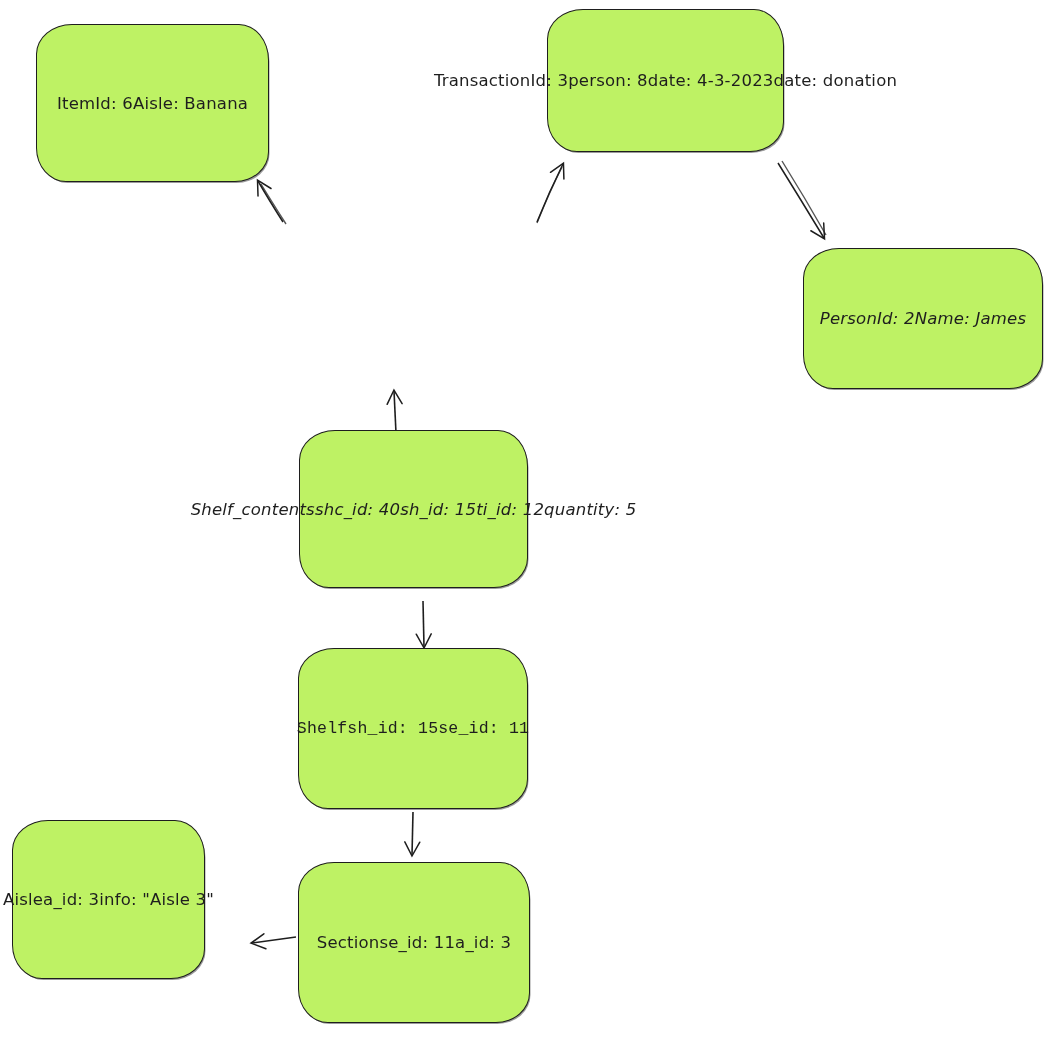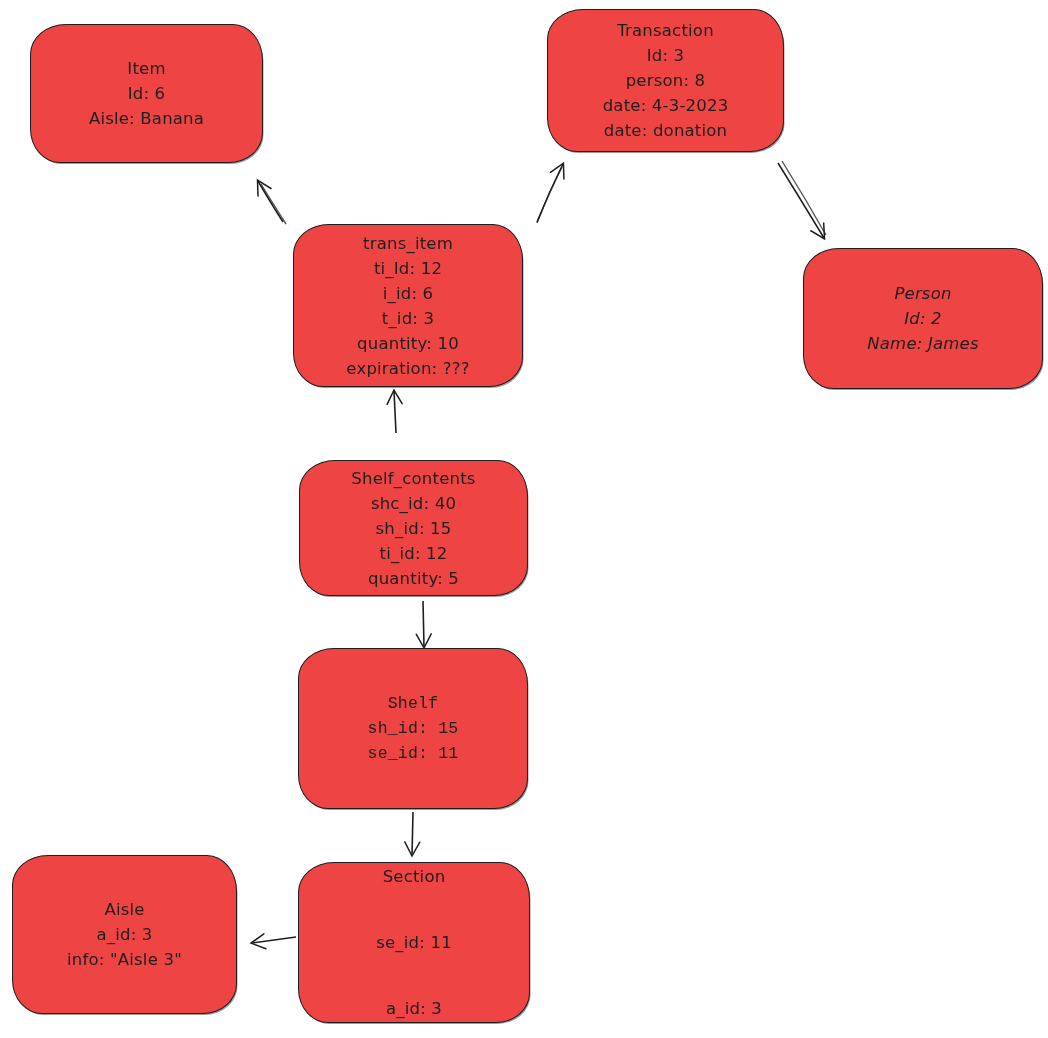--- a/index.html
+++ b/index.html
@@ -14,26 +14,26 @@
   }
   .arrows {
     position: absolute;
     left: 0; top: 0;
     width: 1048px; height: 1038px;
     pointer-events: none;
   }
   .node {
     position: absolute;
     box-sizing: border-box;
-    background: #ef4444;
+    background: #bef264;
     border: 1.8px solid #1e1e1e;
     border-radius: 36px 30px 34px 30px / 30px 36px 30px 34px;
     box-shadow: 1.5px 2px 0 -1px rgba(30,30,30,0.45);
     display: flex;
-    flex-direction: column;
+    flex-direction: row;
     justify-content: center;
     align-items: center;
     text-align: left;
     font-size: 16.5px;
     line-height: 25px;
     letter-spacing: 0.2px;
   }
   .node .line { white-space: nowrap; }
 </style>
 </head>
@@ -73,68 +73,60 @@
 
     <g>
       <path d="M413,812 L412,855" fill="none" stroke="#1e1e1e" stroke-width="1.6" marker-end="url(#ah)"></path>
     </g>
 
     <g>
       <path d="M296,937 L252,943" fill="none" stroke="#1e1e1e" stroke-width="1.6" marker-end="url(#ah)"></path>
     </g>
   </svg>
 
-  <div class="node" style="left:30px; top:24px; width:233px; height:139px;">
+  <div class="node" style="left:36px; top:24px; width:233px; height:158px;">
     <div class="line">Item</div>
     <div class="line">Id: 6</div>
     <div class="line">Aisle: Banana</div>
   </div>
 
   <div class="node" style="left:547px; top:9px; width:237px; height:143px;">
     <div class="line">Transaction</div>
     <div class="line">Id: 3</div>
     <div class="line">person: 8</div>
     <div class="line">date: 4-3-2023</div>
     <div class="line">date: donation</div>
   </div>
 
   <div class="node" style="left:803px; top:248px; width:240px; height:141px;font-style:italic;">
     <div class="line">Person</div>
     <div class="line">Id: 2</div>
     <div class="line">Name: James</div>
   </div>
 
-  <div class="node" style="left:293px; top:224px; width:230px; height:163px;">
-    <div class="line">trans_item</div>
-    <div class="line">ti_Id: 12</div>
-    <div class="line">i_id: 6</div>
-    <div class="line">t_id: 3</div>
-    <div class="line">quantity: 10</div>
-    <div class="line">expiration: ???</div>
-  </div>
 
-  <div class="node" style="left:299px; top:460px; width:229px; height:136px;">
+  <div class="node" style="left:299px; top:430px; width:229px; height:158px;font-style:italic;">
     <div class="line">Shelf_contents</div>
     <div class="line">shc_id: 40</div>
     <div class="line">sh_id: 15</div>
     <div class="line">ti_id: 12</div>
     <div class="line">quantity: 5</div>
   </div>
 
   <div class="node" style="left:298px; top:648px; width:230px; height:161px;font-family:Liberation Mono, monospace;">
     <div class="line">Shelf</div>
     <div class="line">sh_id: 15</div>
     <div class="line">se_id: 11</div>
   </div>
 
-  <div class="node" style="left:298px; top:862px; width:232px; height:161px;gap:41px;">
+  <div class="node" style="left:298px; top:862px; width:232px; height:161px;">
     <div class="line">Section</div>
     <div class="line">se_id: 11</div>
     <div class="line">a_id: 3</div>
   </div>
 
-  <div class="node" style="left:12px; top:855px; width:225px; height:159px;">
+  <div class="node" style="left:12px; top:820px; width:193px; height:159px;">
     <div class="line">Aisle</div>
     <div class="line">a_id: 3</div>
     <div class="line">info: "Aisle 3"</div>
   </div>
 
 </div>
 
 </body></html>

